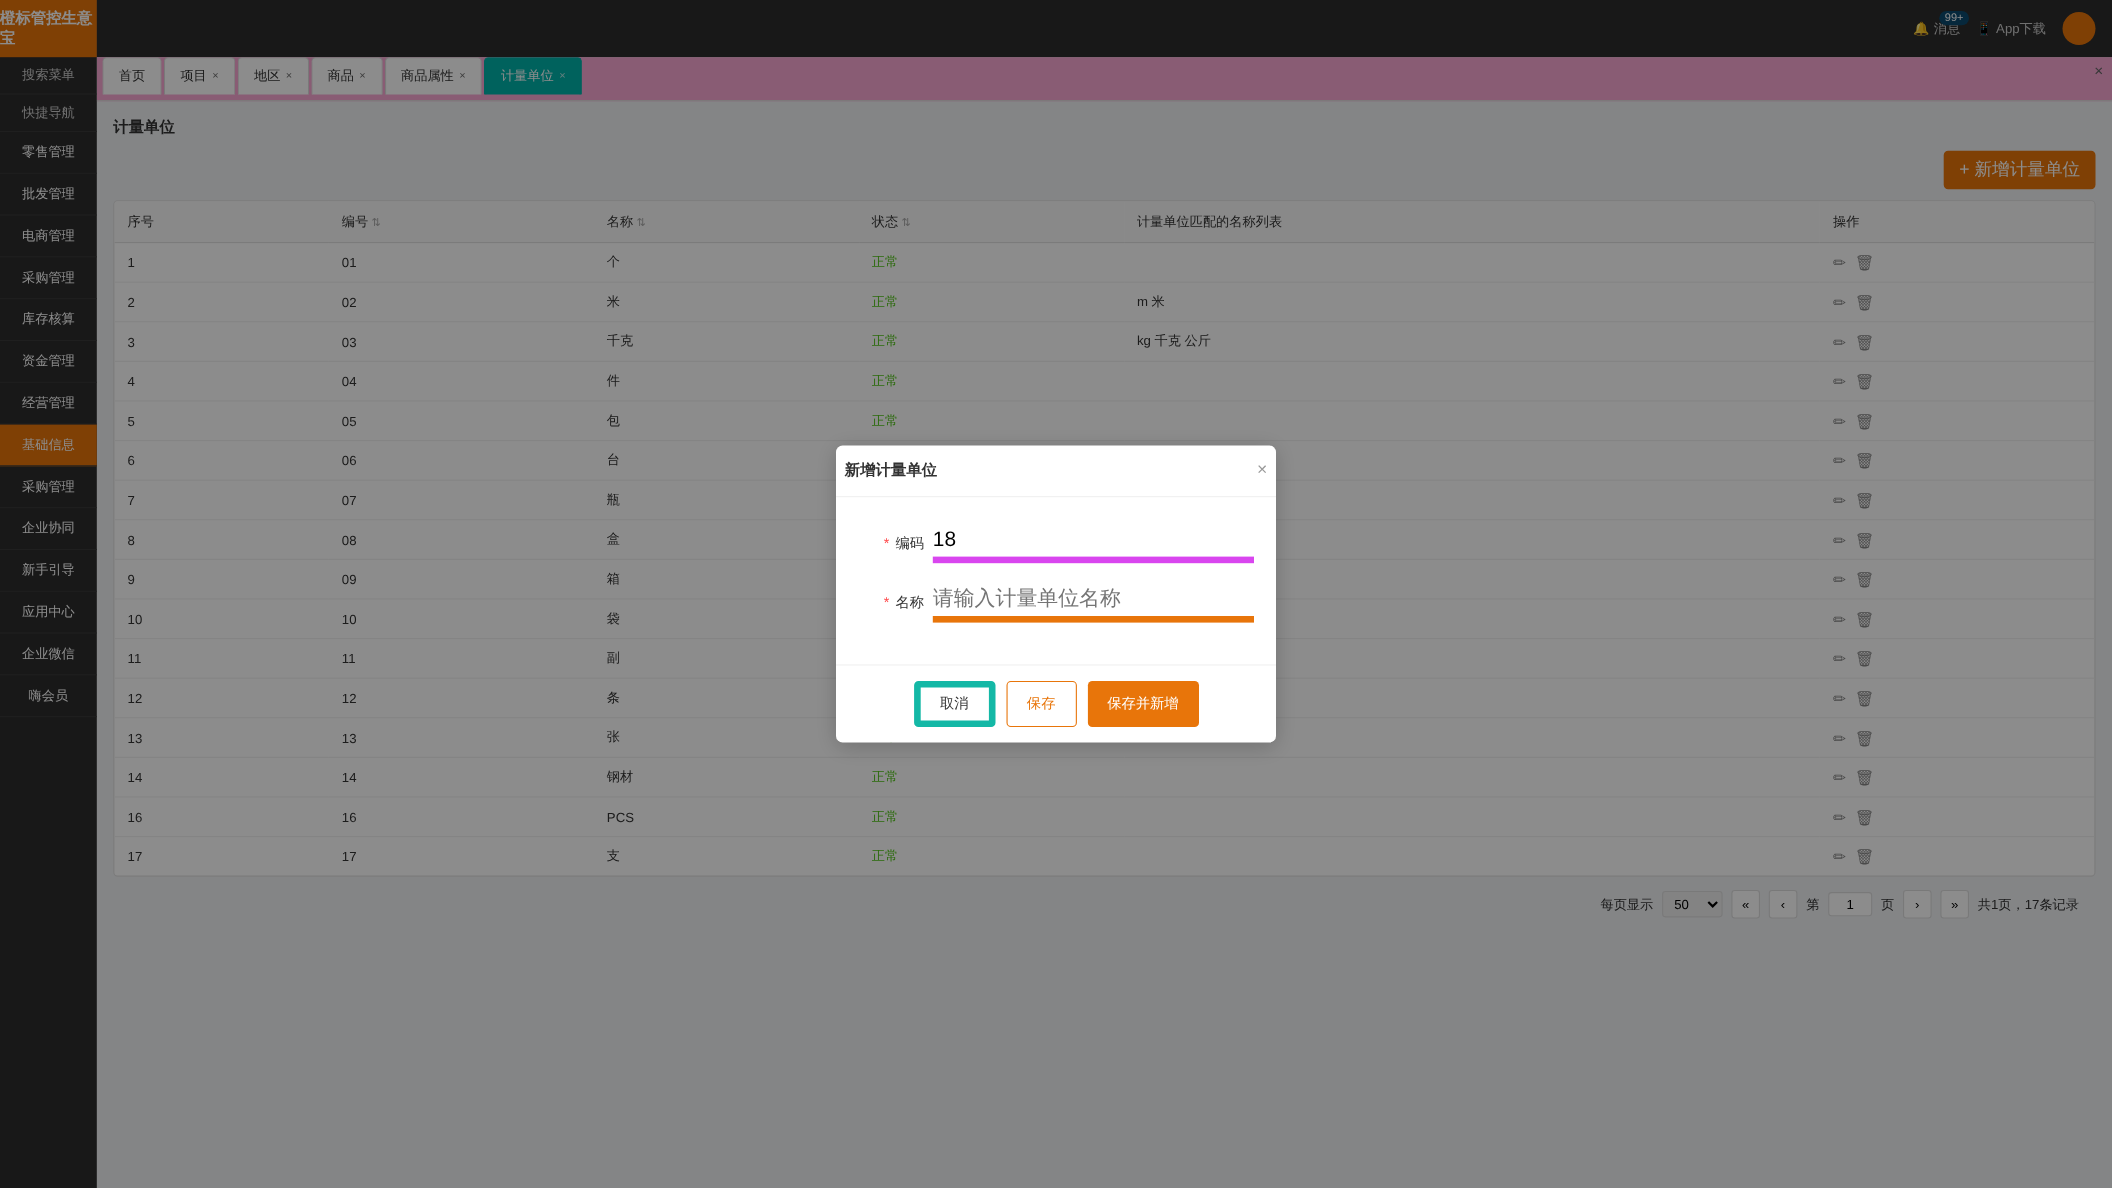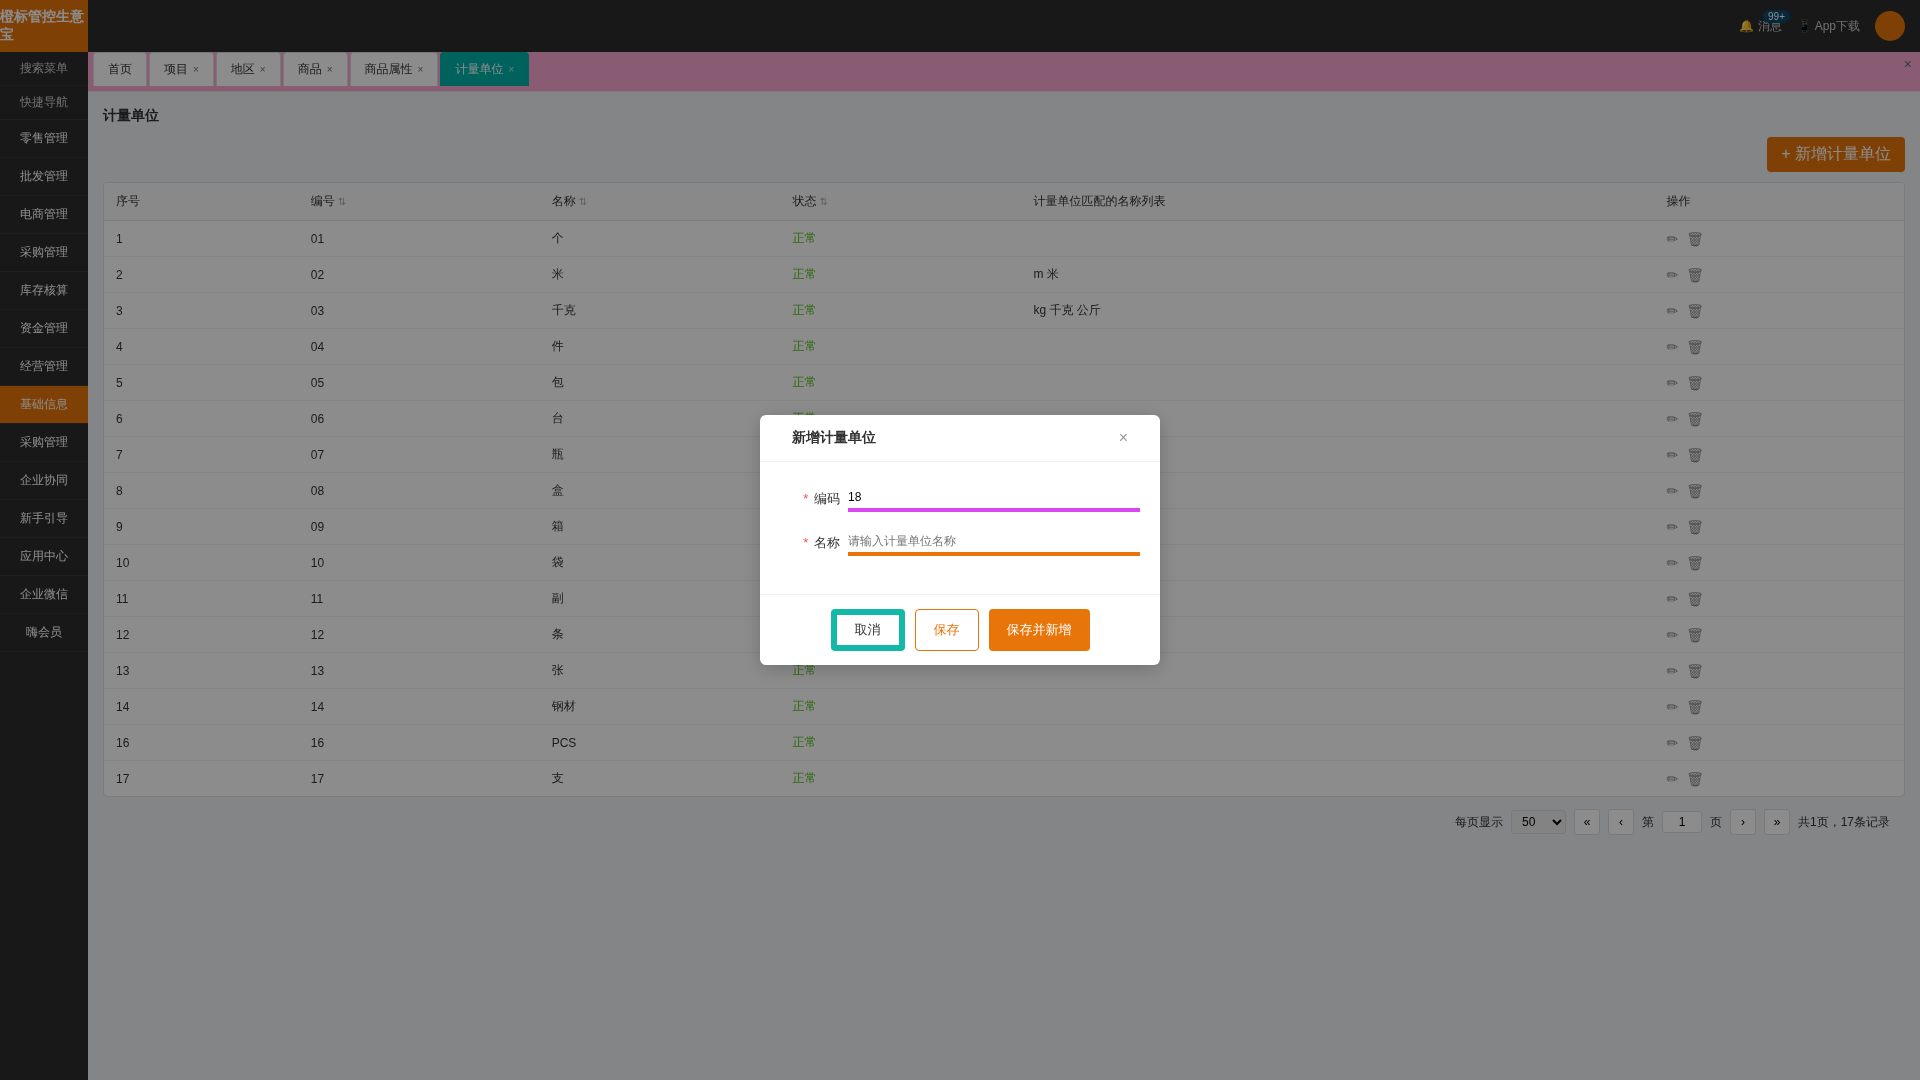--- a/index.html
+++ b/index.html
@@ -56,28 +56,28 @@
 
     
     .pagination { display: flex; align-items: center; justify-content: flex-end; padding: 12px 15px; gap: 8px; font-size: 12px; color: #333; }
     .page-size-select { border: 1px solid #ddd; padding: 3px 6px; border-radius: 3px; font-size: 12px; }
     .page-btn { width: 26px; height: 26px; border: 1px solid #ddd; background: white; cursor: pointer; border-radius: 3px; display: flex; align-items: center; justify-content: center; font-size: 12px; }
     .page-input { width: 40px; border: 1px solid #ddd; text-align: center; padding: 3px; border-radius: 3px; font-size: 12px; }
 
     
     .modal-overlay { position: fixed; top: 0; left: 0; width: 1920px; height: 1080px; background: rgba(0,0,0,0.45); display: flex; align-items: center; justify-content: center; z-index: 1000; }
     .modal { background: white; border-radius: 6px; width: 400px; padding: 0; box-shadow: 0 4px 20px rgba(0,0,0,0.2); }
-    .modal-header { padding: 14px 32px; border-bottom: 1px solid #f0f0f0; display: flex; justify-content: space-between; }
+    .modal-header { padding: 14px 8px; border-bottom: 1px solid #f0f0f0; display: flex; justify-content: space-between; }
     .modal-title { font-size: 14px; font-weight: bold; color: #333; }
     .modal-close { cursor: pointer; color: #999; font-size: 16px; background: none; border: none; }
     .modal-body { padding: 24px 20px 20px; }
     .form-item { display: flex; align-items: center; margin-bottom: 18px; }
     .form-label { width: 60px; text-align: right; font-size: 13px; color: #333; flex-shrink: 0; margin-right: 8px; }
     .required { color: #ff4d4f; margin-right: 2px; }
-    .form-input { flex: 1; border: none; border-bottom: 4px solid #d946ef; padding: 4px 0; font-size: 12px; outline: none; }
+    .form-input { flex: 1; border: none; border-bottom: 6px solid #d946ef; padding: 4px 0; font-size: 19px; outline: none; }
     .form-input.highlighted { border-bottom-color: #e8750a; }
     .modal-footer { padding: 14px 20px; display: flex; justify-content: center; gap: 10px; border-top: 1px solid #f0f0f0; }
     .btn-cancel { padding: 6px 18px; border: 6px solid #14b8a6; background: white; border-radius: 4px; cursor: pointer; font-size: 13px; color: #333; }
     .btn-save { padding: 6px 18px; border: 1px solid #e8750a; background: white; color: #e8750a; border-radius: 4px; cursor: pointer; font-size: 13px; }
     .btn-save-new { padding: 6px 18px; border: none; background: #e8750a; color: white; border-radius: 4px; cursor: pointer; font-size: 13px; }
   </style>
 </head>
 <body>
 
 <div class="sidebar">

